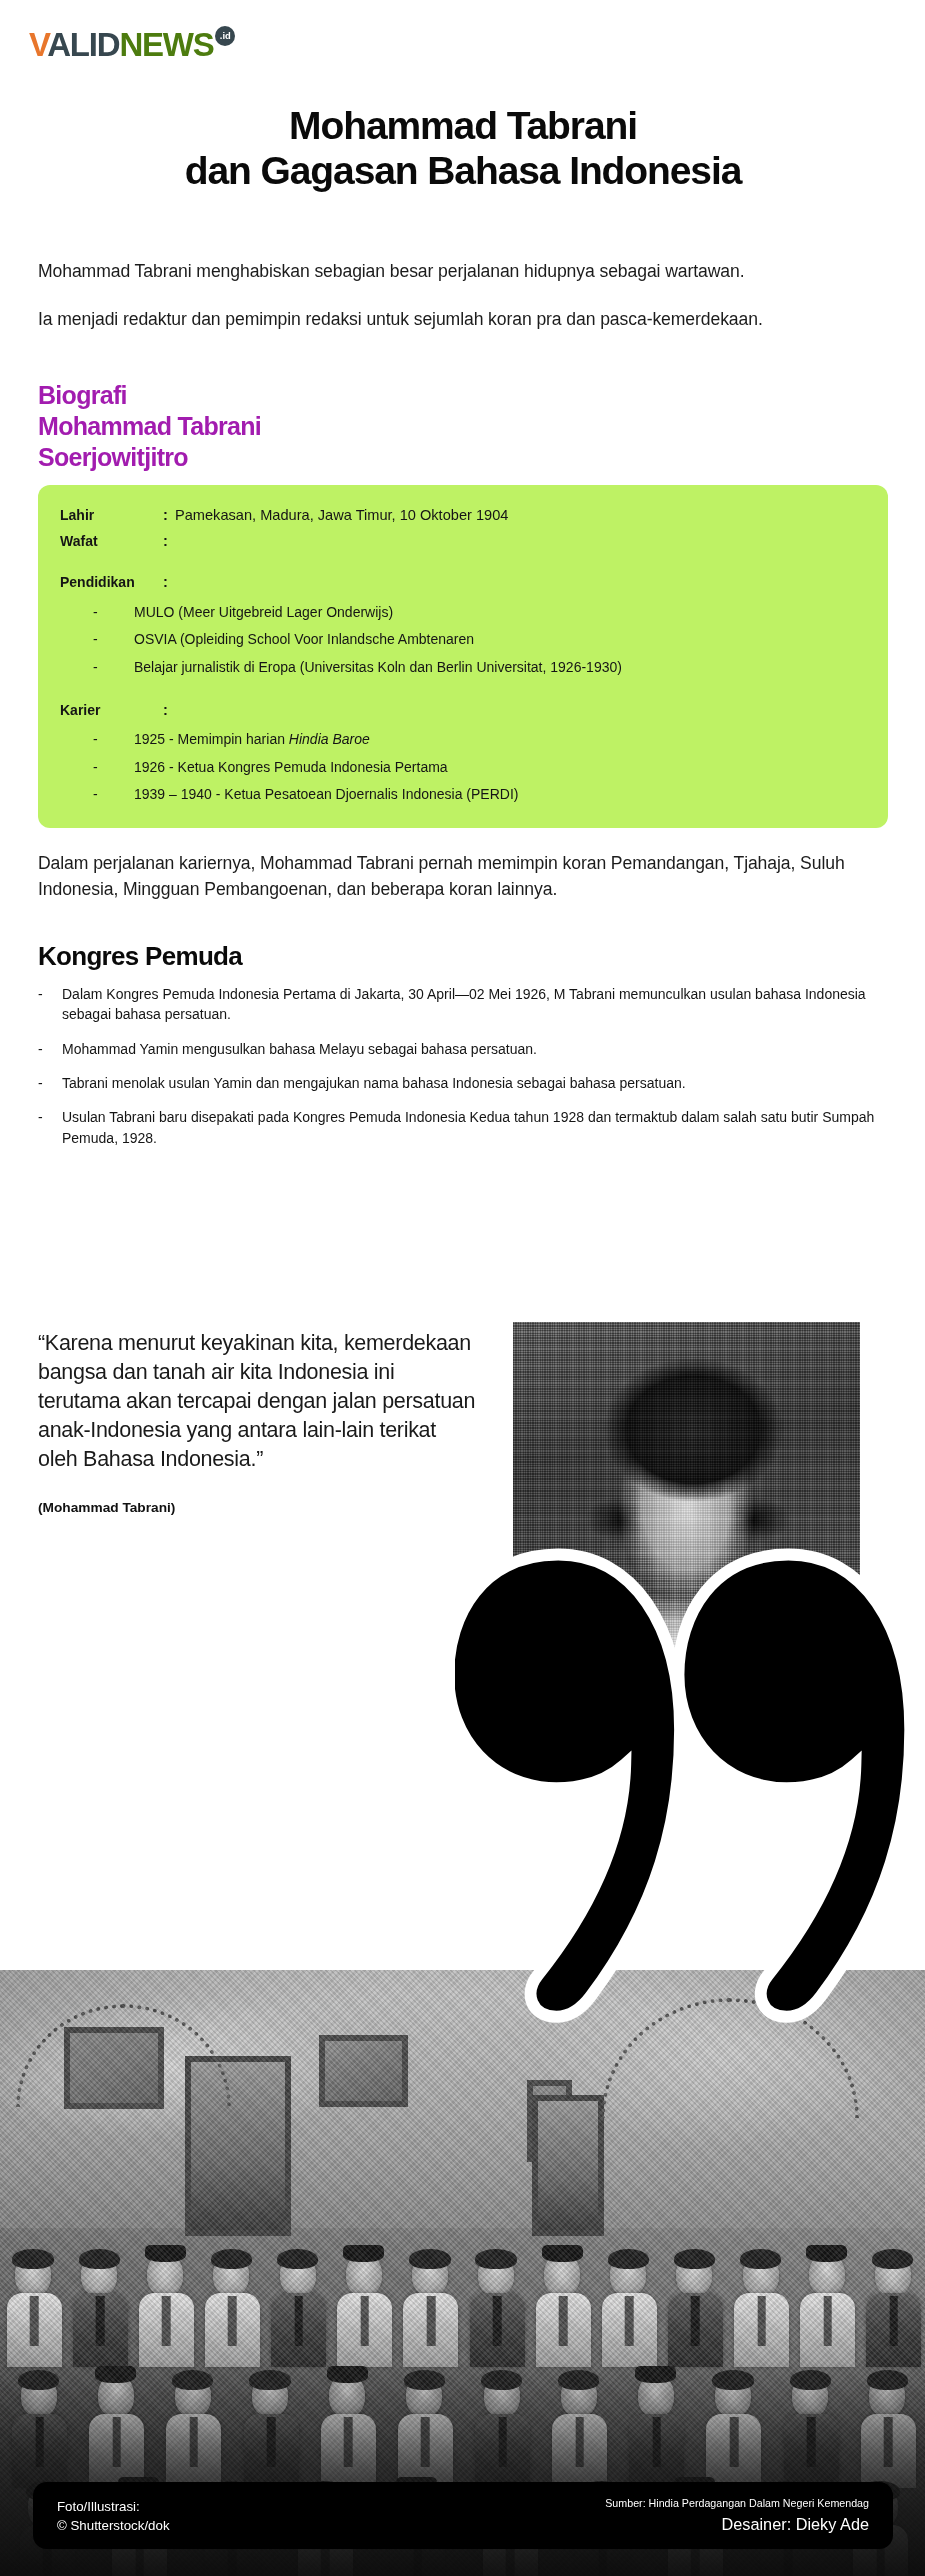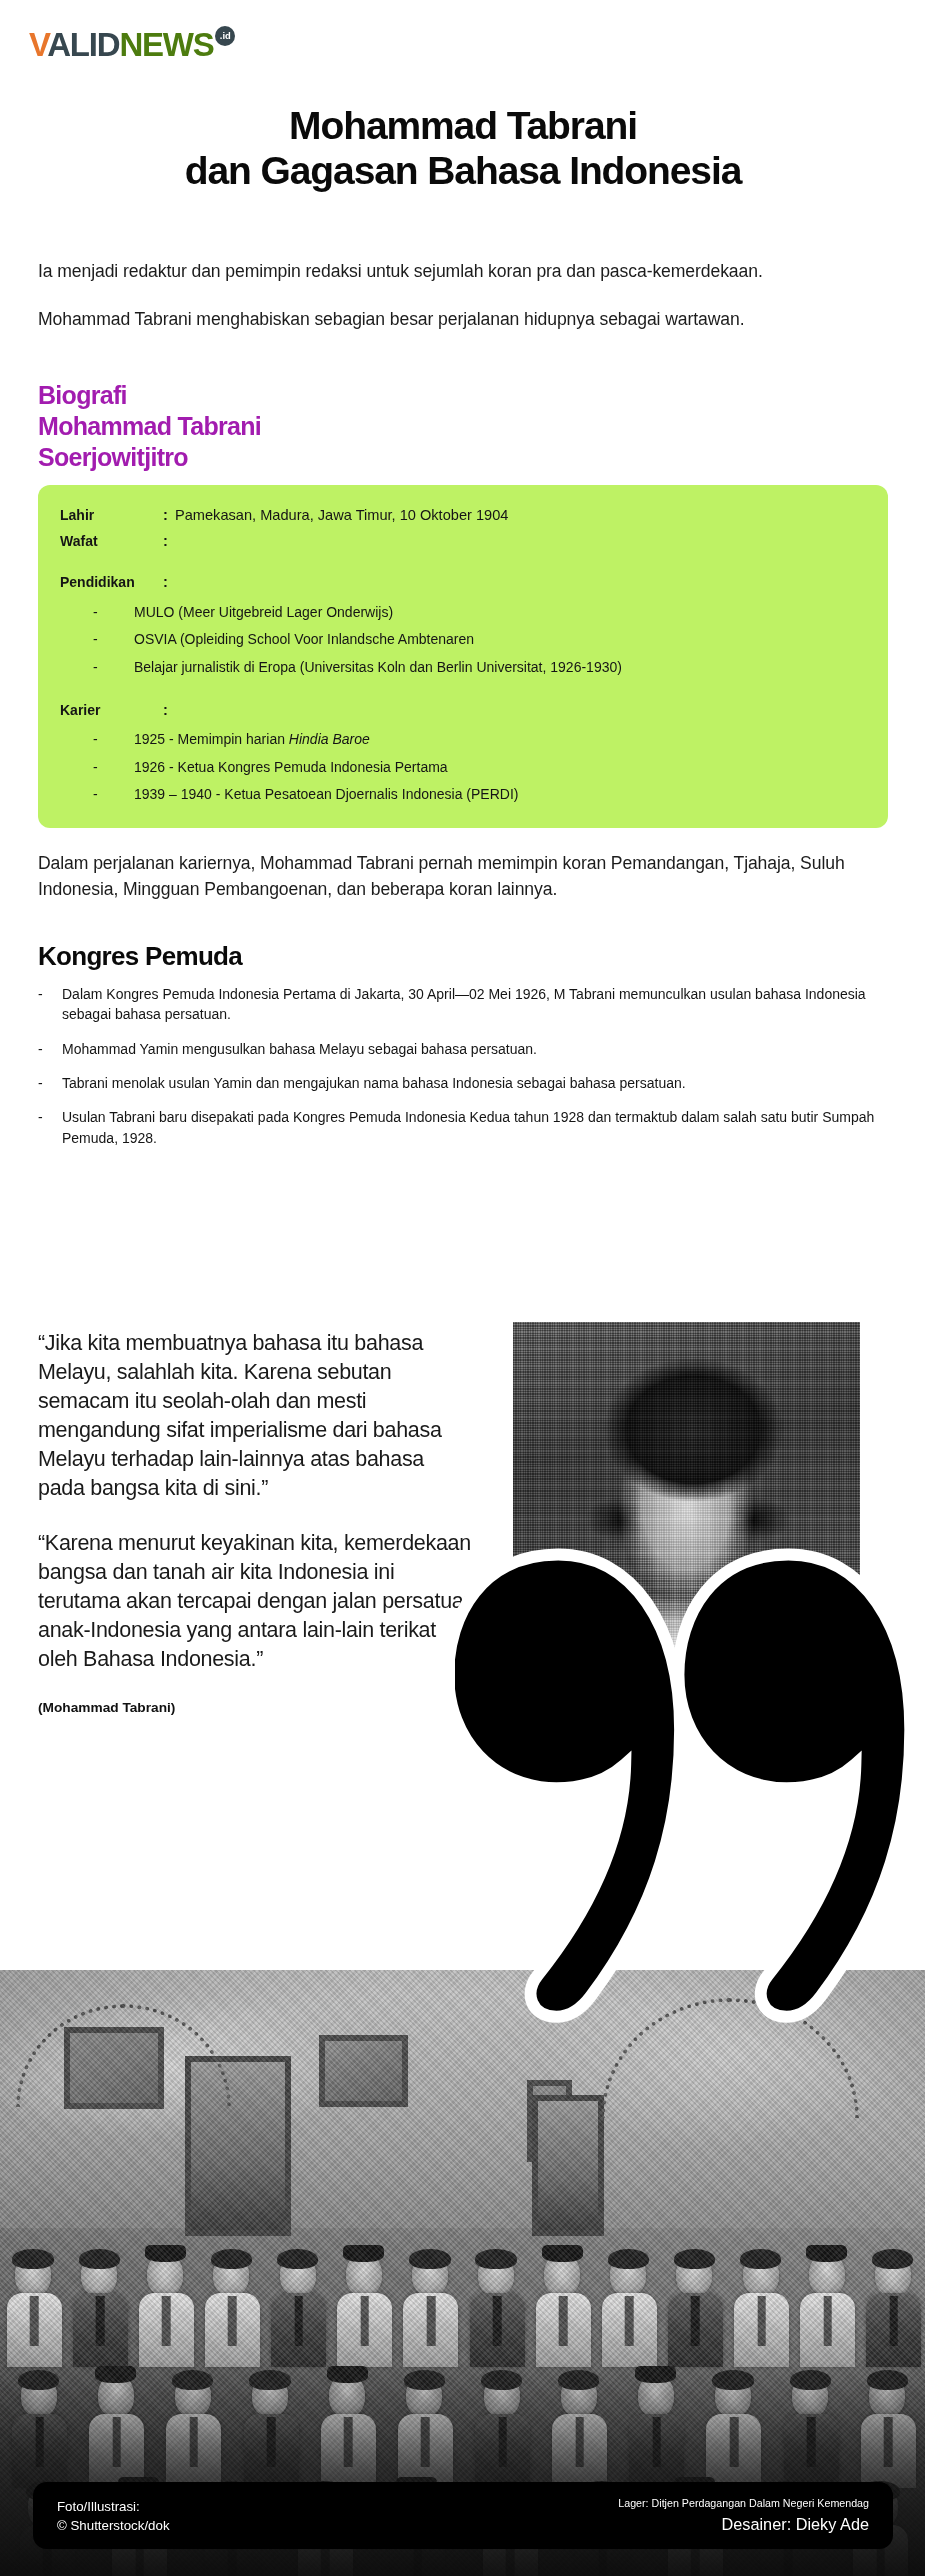--- a/index.html
+++ b/index.html
@@ -388,22 +388,22 @@
     <div class="logo-badge">.id</div>
   </div>
 
   <div class="title-block">
     <div class="title-line">Mohammad Tabrani</div>
     <div class="title-line">dan Gagasan Bahasa Indonesia</div>
   </div>
 
   <div class="content">
 
+    <p class="lede">Mohammad Tabrani menghabiskan sebagian besar perjalanan hidupnya sebagai wartawan.</p>
     <p class="lede">Ia menjadi redaktur dan pemimpin redaksi untuk sejumlah koran pra dan pasca-kemerdekaan.</p>
-    <p class="lede">Mohammad Tabrani menghabiskan sebagian besar perjalanan hidupnya sebagai wartawan.</p>
 
     <div style="height:26px"></div>
 
     <div>
       <div class="section-heading">Biografi</div>
       <div class="section-heading">Mohammad Tabrani</div>
       <div class="section-heading">Soerjowitjitro</div>
     </div>
 
     <div class="bio-card">
@@ -482,21 +482,20 @@
       </div>
       <div class="k-row">
         <div class="k-dash">-</div>
         <div class="k-text">Usulan Tabrani baru disepakati pada Kongres Pemuda Indonesia Kedua tahun 1928 dan termaktub dalam salah satu butir Sumpah Pemuda, 1928.</div>
       </div>
     </div>
 
   </div>
 
   <div class="quote-area">
-    <p class="quote-para">“Jika kita membuatnya bahasa itu bahasa Melayu, salahlah kita. Karena sebutan semacam itu seolah-olah dan mesti mengandung sifat imperialisme dari bahasa Melayu terhadap lain-lainnya atas bahasa pada bangsa kita di sini.”</p>
     <p class="quote-para">“Karena menurut keyakinan kita, kemerdekaan bangsa dan tanah air kita Indonesia ini terutama akan tercapai dengan jalan persatuan anak-Indonesia yang antara lain-lain terikat oleh Bahasa Indonesia.”</p>
     <div class="quote-attrib">(Mohammad Tabrani)</div>
   </div>
 
   <div class="portrait"></div>
 
   <div class="group-photo">
     <div class="gp-wall"></div>
 
     <div class="gp-frame" style="left:64px;  top:57px;  width:100px; height:82px;"></div>
@@ -671,19 +670,19 @@
       <path d="M388 10 C300 10 260 80 260 150 C260 225 313 282 386 282 C418 282 446 272 466 254 C464 340 428 420 364 500 C348 520 356 548 386 548 C402 548 414 540 426 524 C504 420 530 318 530 214 C530 92 474 10 388 10 Z" fill="#000000" stroke="#ffffff" stroke-width="14"></path>
     </g>
   </svg>
 
   <div class="footer-bar">
     <div class="footer-left">
       <div>Foto/Illustrasi:</div>
       <div>© Shutterstock/dok</div>
     </div>
     <div class="footer-right">
-      <div class="footer-source">Lager: Ditjen Perdagangan Dalam Negeri Kemendag</div>
+      <div class="footer-source">Sumber: Hindia Perdagangan Dalam Negeri Kemendag</div>
       <div class="footer-designer">Desainer: Dieky Ade</div>
     </div>
   </div>
 
 </div>
 
 
 </body></html>

